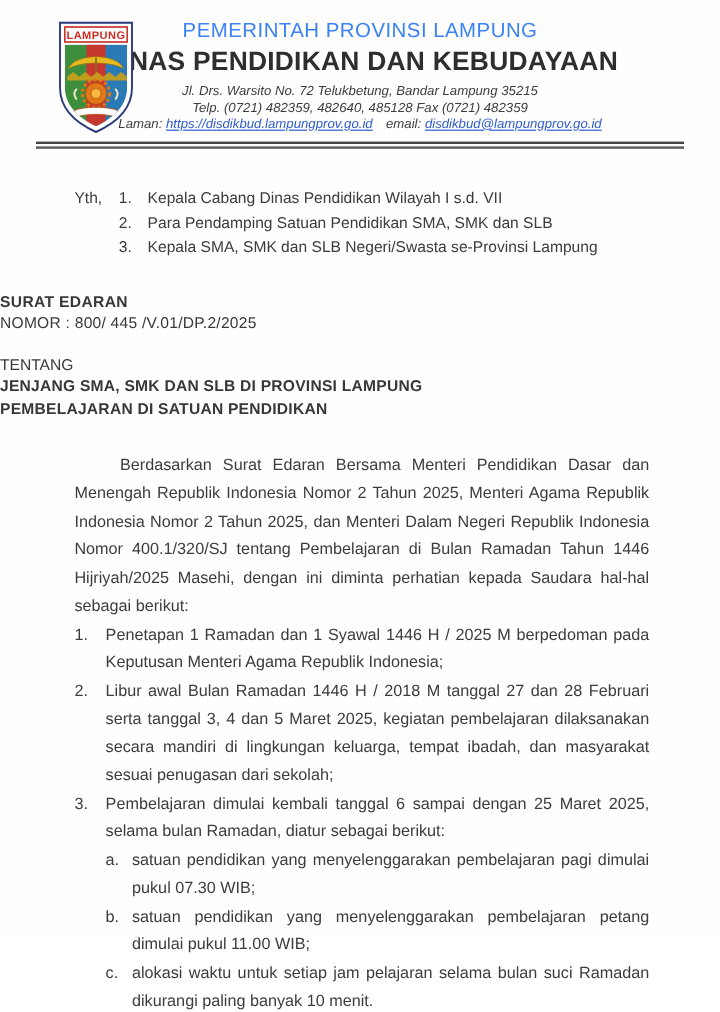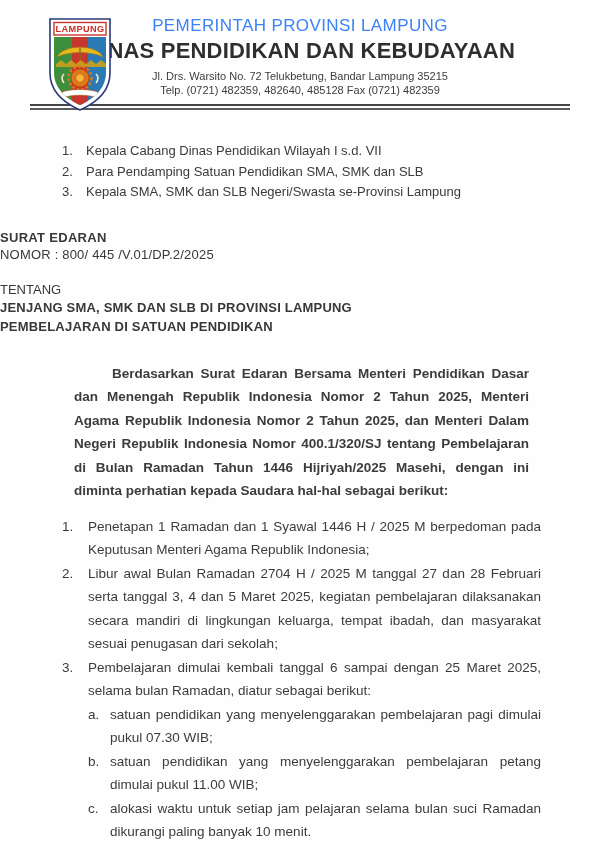--- a/index.html
+++ b/index.html
@@ -10,21 +10,21 @@
     color: #3c3c3c;
     overflow: hidden;
   }
   .page { position: relative; width: 600px; height: 781px; background: #fefefe; }
 
   
   .letterhead { position: relative; padding-top: 16px; text-align: center; }
   .logo { position: absolute; left: 44px; top: 16px; width: 72px; height: 99px; }
   .lh-line1 { font-size: 17px; letter-spacing: 0.4px; color: #3b82f6; margin-bottom: 2px; }
   .lh-line2 { font-size: 22px; font-weight: bold; letter-spacing: 0.2px; color: #2e2e2e; margin-bottom: 5px; }
-  .lh-small { font-size: 11px; line-height: 14px; color: #3d3d3d; }
+  .lh-small { font-size: 11px; line-height: 14px; color: #3d3d3d; font-style: italic; }
   .lh-contact a { color: #2e5bcf; text-decoration: underline; cursor: pointer; }
   .lh-contact .gap { display: inline-block; width: 8px; }
   .rule { margin: 7px 30px 0 30px; height: 2px; border-top: 2px solid #454545; border-bottom: 2px solid #5a5a5a; }
 
   
   .recipients { display: flex; margin: 31px 50px 0 62px; font-size: 13px; line-height: 20.5px; color: #3b3b3b; }
   .yth { flex: 0 0 37px; }
   .rcpt-list { flex: 1; }
   .rcpt-row { display: flex; }
   .rcpt-no { flex: 0 0 24px; }
@@ -32,21 +32,21 @@
 
   
   .titleblock { margin-top: 27px; font-size: 13px; color: #383838; }
   .tb-head { font-weight: bold; letter-spacing: 0.3px; }
   .tb-num { margin-top: 2px; letter-spacing: 0.2px; }
   .tb-tentang { font-weight: normal; margin-top: 20px; }
   .tb-subject { font-weight: bold; line-height: 17px; margin-top: 2px; letter-spacing: 0.2px; }
 
   
   .letter-body { margin: 27px 59px 0 62px; font-size: 13.5px; line-height: 23.5px; color: #3c3c3c; }
-  .para { margin: 12px; text-align: justify; text-indent: 38px; font-weight: bold; }
+  .para { margin: 0; text-align: justify; text-indent: 38px; }
   .num-item { display: flex; }
   .num-no { flex: 0 0 26px; }
   .num-text { flex: 1; text-align: justify; }
   .sub-item { display: flex; }
   .sub-no { flex: 0 0 22px; }
   .sub-text { flex: 1; text-align: justify; }
 </style>
 </head>
 <body>
 
@@ -81,25 +81,32 @@
       </g>
 
       <rect x="10" y="6.5" width="52" height="12.5" fill="#ffffff" stroke="#c8372d" stroke-width="1.4"></rect>
       <text x="36" y="16.2" text-anchor="middle" font-family="Liberation Sans, sans-serif" font-size="9.2" font-weight="bold" fill="#d02c22" letter-spacing="0.4">LAMPUNG</text>
     </svg>
 
     <div class="lh-line1">PEMERINTAH PROVINSI LAMPUNG</div>
     <div class="lh-line2">DINAS PENDIDIKAN DAN KEBUDAYAAN</div>
     <div class="lh-small">Jl. Drs. Warsito  No. 72 Telukbetung, Bandar Lampung 35215</div>
     <div class="lh-small">Telp. (0721) 482359, 482640, 485128 Fax (0721) 482359</div>
+    <div class="lh-small lh-contact">
+      <span>Laman:</span>
+      <a>https://disdikbud.lampungprov.go.id</a><span class="gap"></span>
+      <span>email:</span>
+      <a>disdikbud@lampungprov.go.id</a>
+    </div>
   </header>
 
   <div class="rule"></div>
 
   <section class="recipients">
+    <span class="yth">Yth,</span>
     <div class="rcpt-list">
       <div class="rcpt-row">
         <span class="rcpt-no">1.</span>
         <span class="rcpt-text">Kepala Cabang Dinas Pendidikan Wilayah I s.d. VII</span>
       </div>
       <div class="rcpt-row">
         <span class="rcpt-no">2.</span>
         <span class="rcpt-text">Para Pendamping Satuan Pendidikan SMA, SMK dan SLB</span>
       </div>
       <div class="rcpt-row">
@@ -120,21 +127,21 @@
   <main class="letter-body">
     <p class="para">Berdasarkan Surat Edaran Bersama Menteri Pendidikan Dasar dan Menengah Republik Indonesia Nomor 2 Tahun 2025, Menteri Agama Republik Indonesia Nomor 2 Tahun 2025, dan Menteri Dalam Negeri Republik Indonesia Nomor 400.1/320/SJ tentang Pembelajaran di Bulan Ramadan Tahun 1446 Hijriyah/2025 Masehi, dengan ini diminta perhatian kepada Saudara hal-hal sebagai berikut:</p>
 
     <div class="num-item">
       <span class="num-no">1.</span>
       <div class="num-text">Penetapan 1 Ramadan dan 1 Syawal 1446 H / 2025 M berpedoman pada Keputusan Menteri Agama Republik Indonesia;</div>
     </div>
 
     <div class="num-item">
       <span class="num-no">2.</span>
-      <div class="num-text">Libur awal Bulan Ramadan 2704 H / 2025 M tanggal 27 dan 28 Februari serta tanggal 3, 4 dan 5 Maret 2025, kegiatan pembelajaran dilaksanakan secara mandiri di lingkungan keluarga, tempat ibadah, dan masyarakat sesuai penugasan dari sekolah;</div>
+      <div class="num-text">Libur awal Bulan Ramadan 1446 H / 2018 M tanggal 27 dan 28 Februari serta tanggal 3, 4 dan 5 Maret 2025, kegiatan pembelajaran dilaksanakan secara mandiri di lingkungan keluarga, tempat ibadah, dan masyarakat sesuai penugasan dari sekolah;</div>
     </div>
 
     <div class="num-item">
       <span class="num-no">3.</span>
       <div class="num-text">
         <div>Pembelajaran dimulai kembali tanggal 6 sampai dengan 25 Maret 2025, selama bulan Ramadan, diatur sebagai berikut:</div>
         <div class="sub-item">
           <span class="sub-no">a.</span>
           <div class="sub-text">satuan pendidikan yang menyelenggarakan pembelajaran pagi dimulai pukul 07.30 WIB;</div>
         </div>

